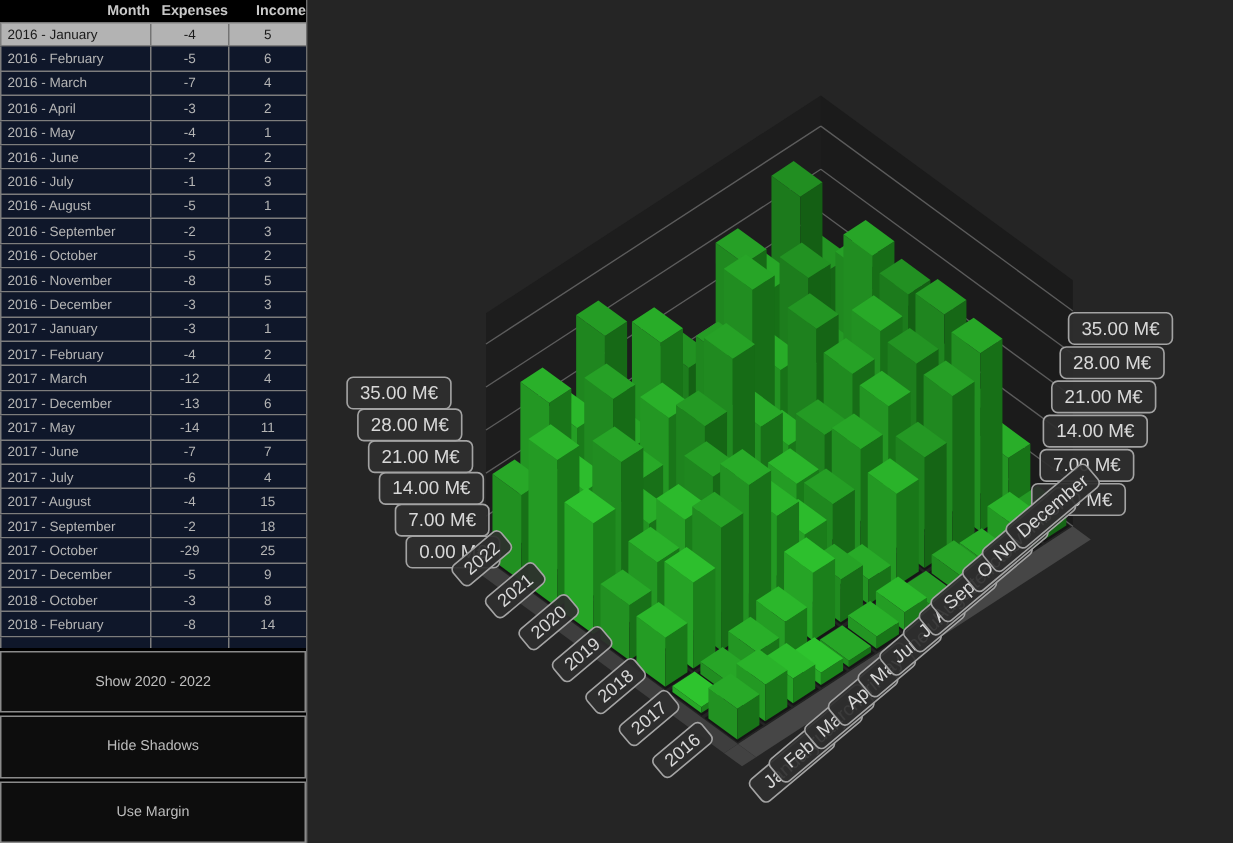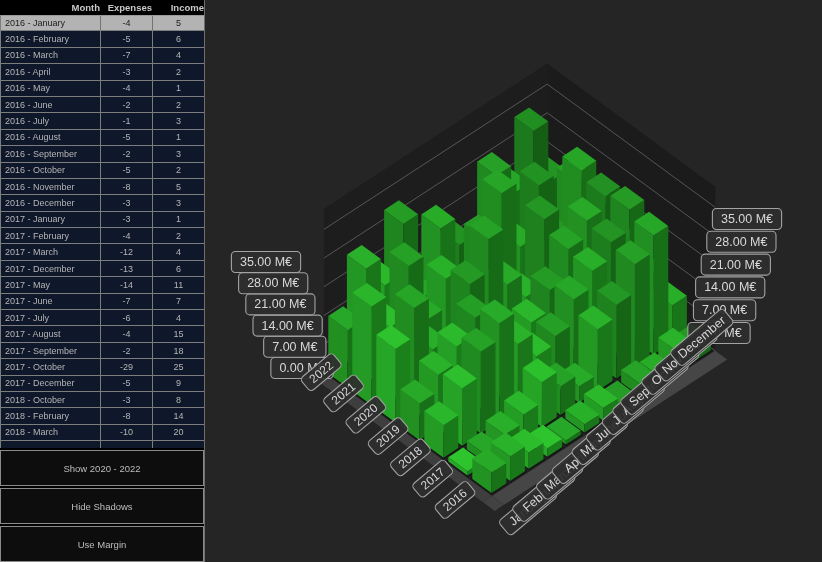--- a/index.html
+++ b/index.html
@@ -166,25 +166,20 @@
       </div>
       <div class="row">
         <div class="cell month">2018 - October</div>
         <div class="cell exp">-3</div>
         <div class="cell inc">8</div>
       </div>
       <div class="row">
         <div class="cell month">2018 - February</div>
         <div class="cell exp">-8</div>
         <div class="cell inc">14</div>
-      </div>
-      <div class="row">
-        <div class="cell month">2018 - March</div>
-        <div class="cell exp">-10</div>
-        <div class="cell inc">20</div>
       </div>
     </div>
   <div class="row sliver">
     <div class="cell month"></div>
     <div class="cell exp"></div>
     <div class="cell inc"></div>
   </div>
   <div class="btns" id="btns">
       <div class="btn">Show 2020 - 2022</div>
       <div class="btn">Hide Shadows</div>

